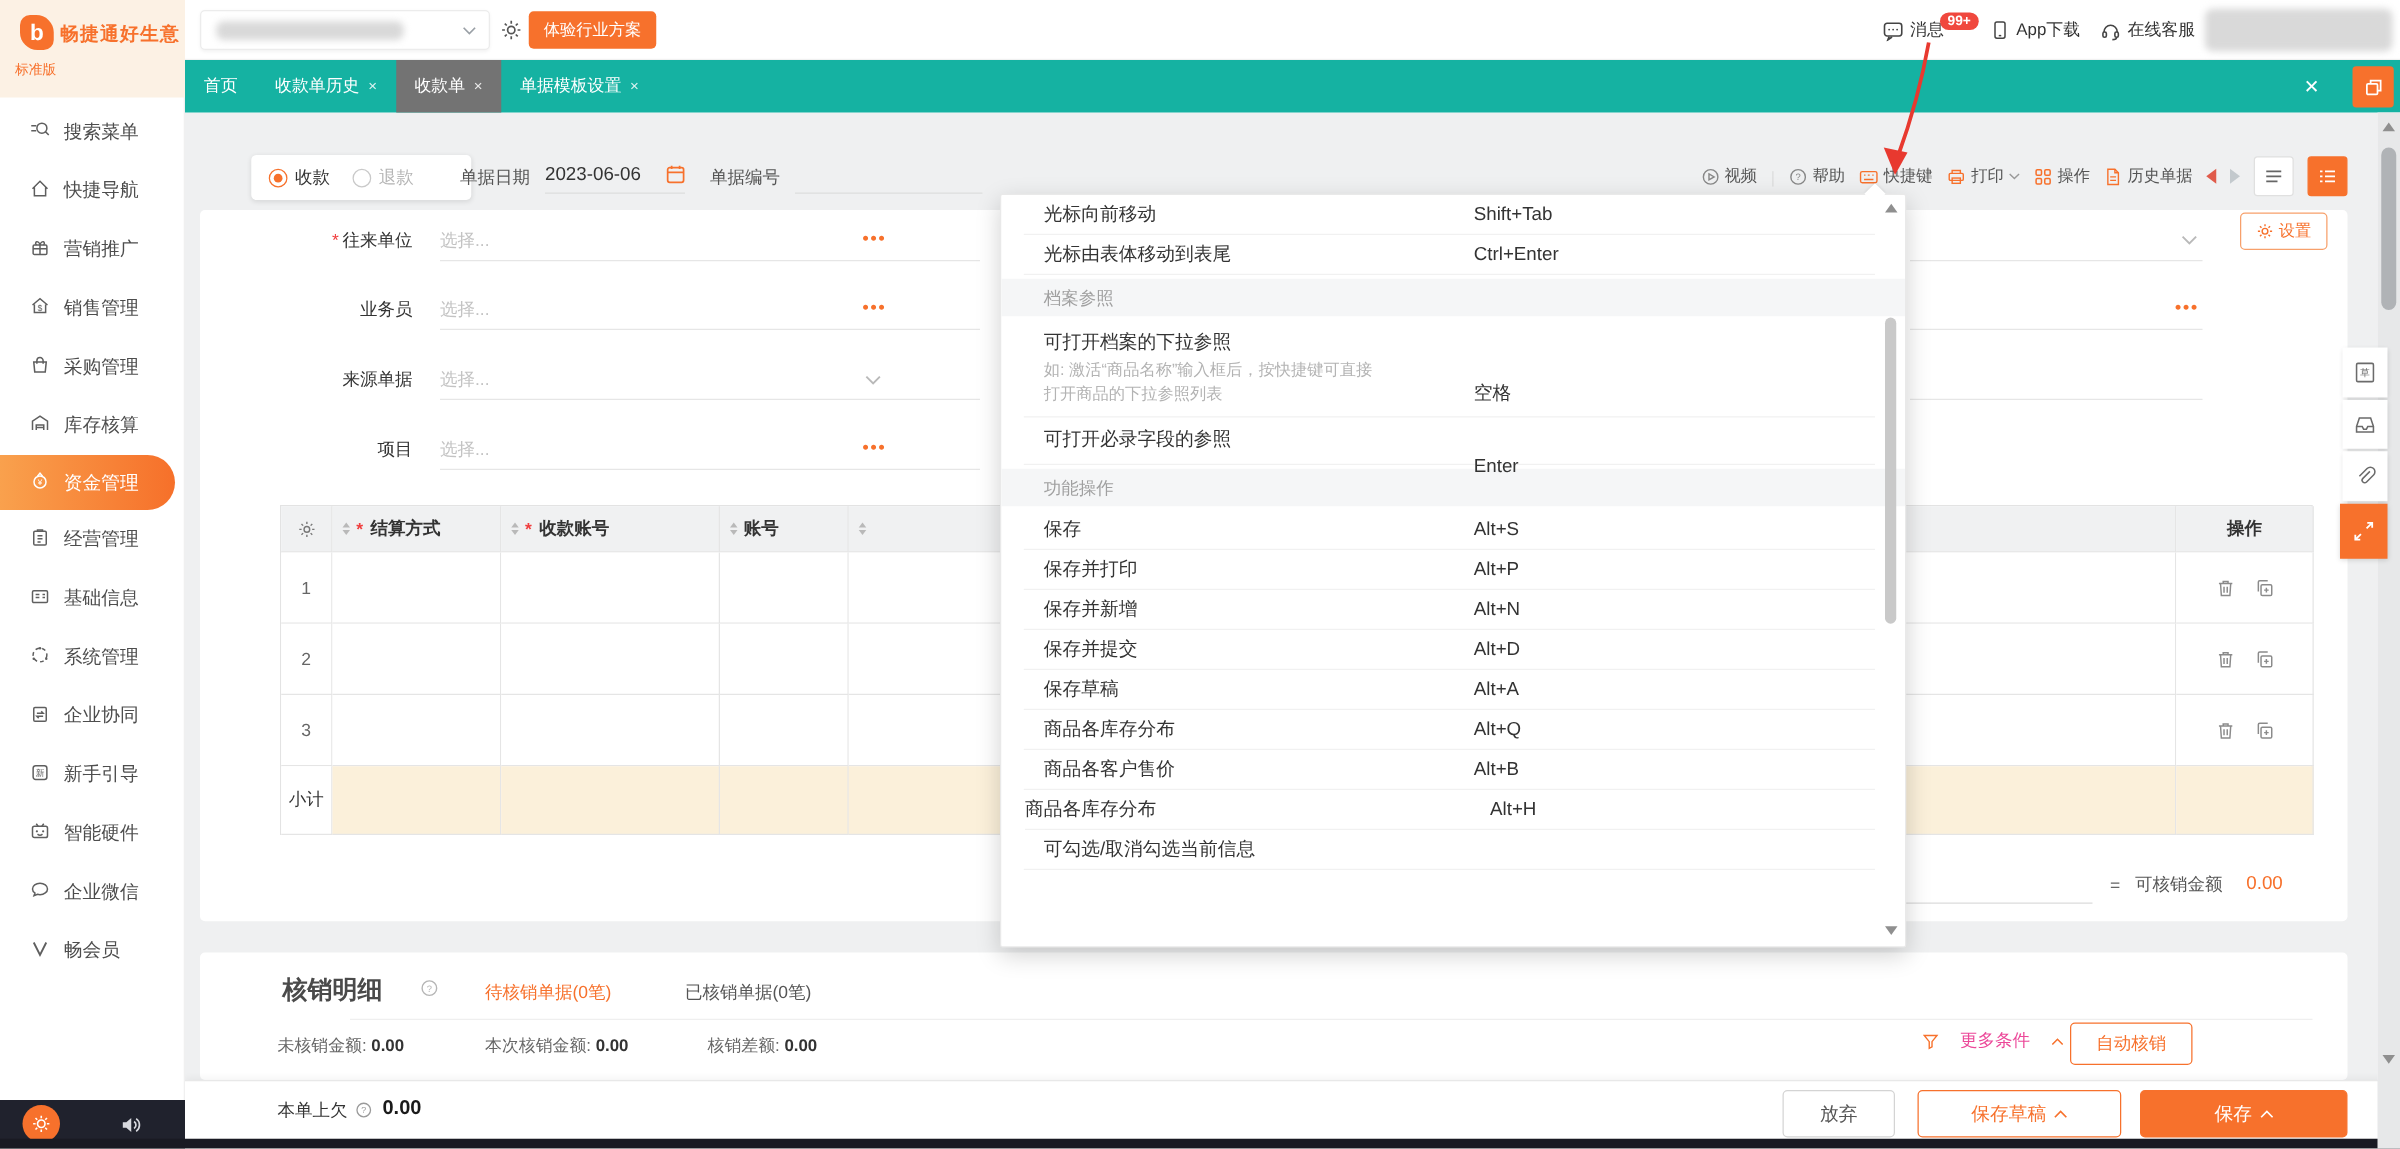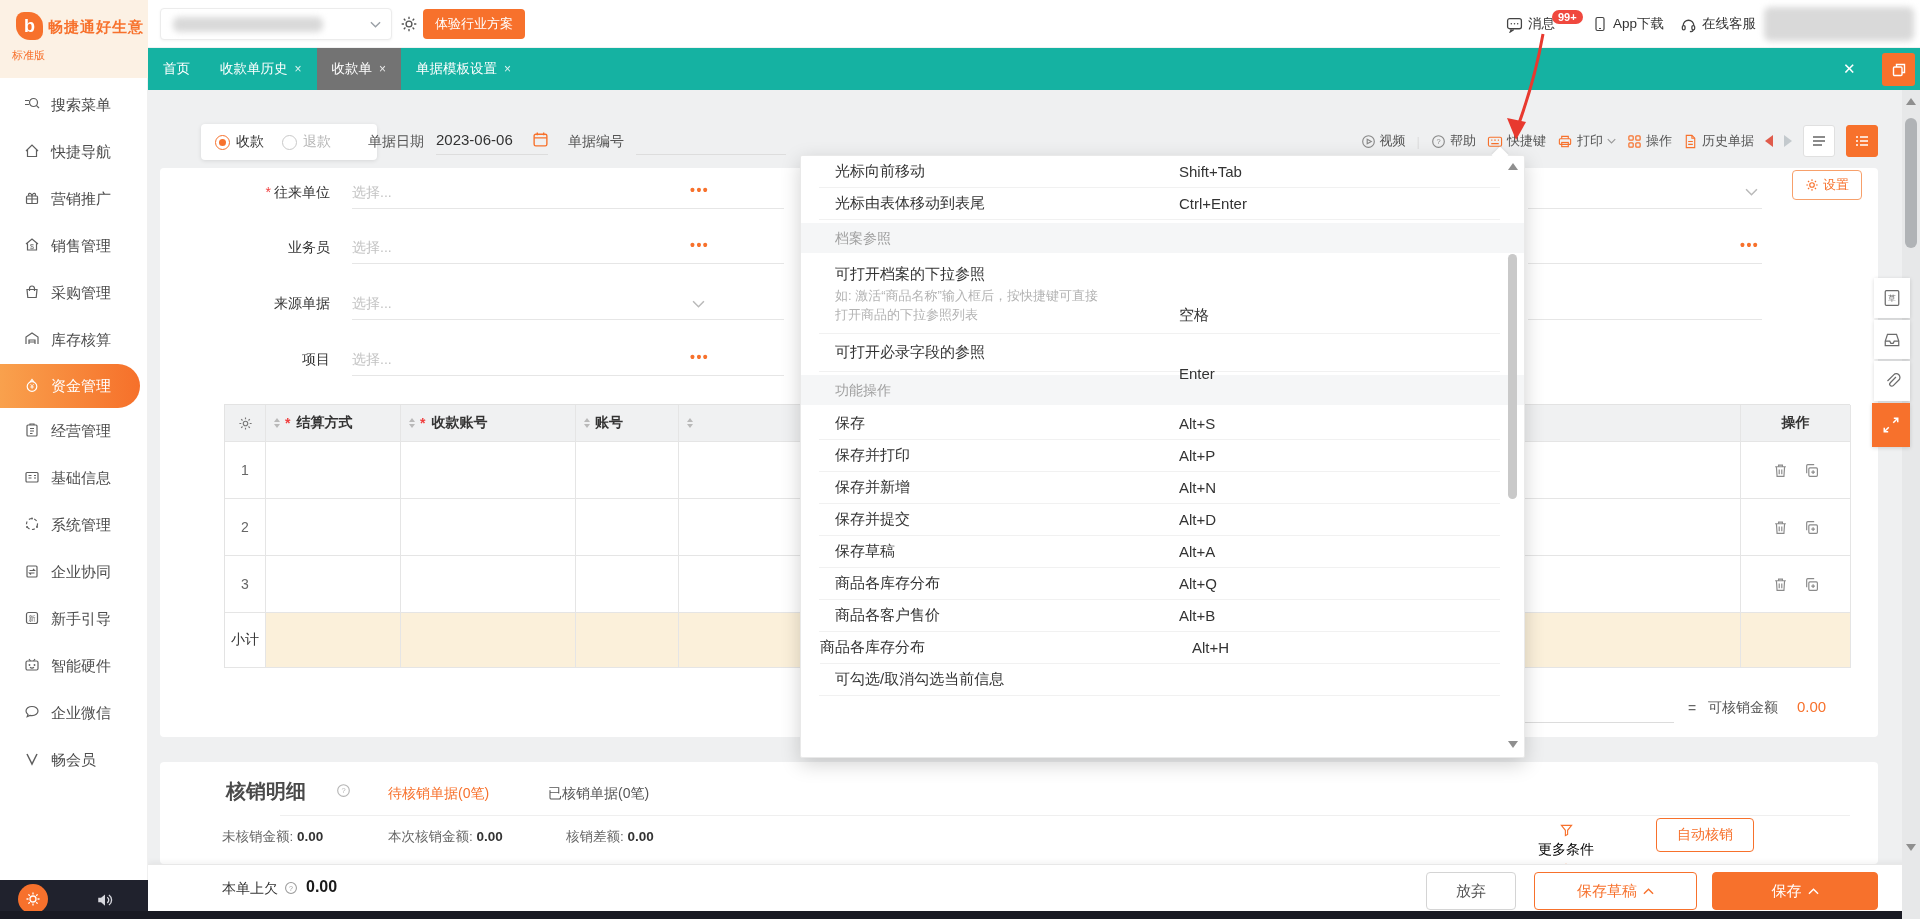--- a/index.html
+++ b/index.html
@@ -84,21 +84,21 @@
 
   
   #sum-line { left:1524px; top:722px; width:150px; border-bottom:1px solid #dcdcdc; z-index:3; }
   .orange-txt { color:#f7712c; }
   #wo-title { left:226px; top:778px; font-size:20px; font-weight:bold; color:#4a4a4a; z-index:3; }
   .wo-tab { position:absolute; top:785px; font-size:14px; z-index:3; cursor:pointer; }
   #wo-divider { left:280px; top:815px; width:1570px; border-bottom:1px solid #efefef; z-index:3; }
   .wo-stat { position:absolute; top:828px; font-size:13.5px; color:#666; z-index:3; }
   .wo-stat b { color:#333; font-weight:bold; }
   #auto-btn { left:1656px; top:818px; width:98px; height:34px; border:1px solid #f7712c; color:#f7712c; background:#fff; border-radius:4px; font-size:14px; z-index:3; cursor:pointer; }
-  #more-cond { left:1538px; top:824px; display:flex; align-items:center; gap:4px; color:#000000; font-size:14px; z-index:3; cursor:pointer;flex-direction:column; }
+  #more-cond { left:1538px; top:824px; display:flex; align-items:center; gap:17px; color:#ec4899; font-size:14px; z-index:3; cursor:pointer; }
 
   
   #footer { left:148px; top:864px; width:1772px; height:47px; background:#fff; border-top:1px solid #e8e8e8; box-shadow:0 -2px 6px rgba(0,0,0,.05); z-index:10; }
   .ft-btn { position:absolute; top:7px; height:38px; border-radius:4px; font-size:15px; display:flex; align-items:center; justify-content:center; gap:6px; cursor:pointer; }
   #btn-cancel { left:1278px; width:90px; background:#fff; border:1px solid #d4d4d4; color:#555; }
   #btn-draft { left:1386px; width:163px; background:#fff; border:1px solid #f7712c; color:#f7712c; }
   #btn-save { left:1564px; width:166px; background:#f7712c; border:1px solid #f7712c; color:#fff; }
   #bottom-strip { left:0; top:911px; width:1920px; height:8px; background:#191a23; z-index:25; }
 
   

